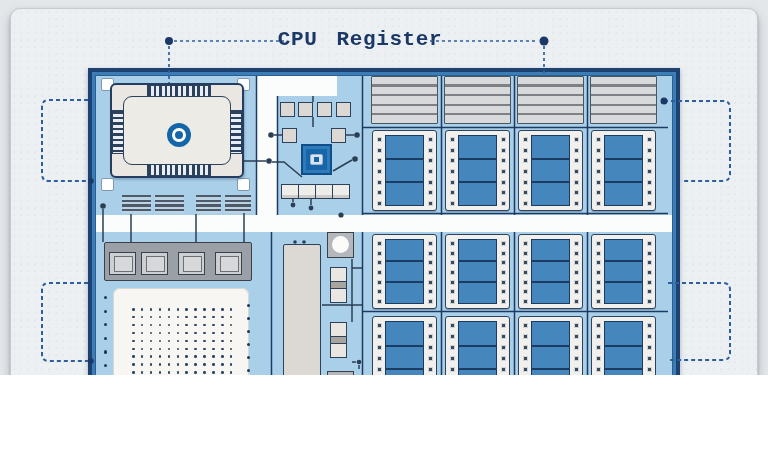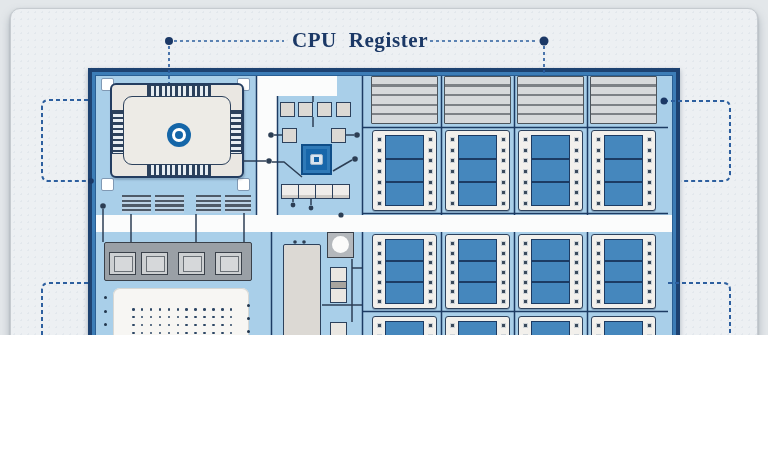--- a/index.html
+++ b/index.html
@@ -3,21 +3,21 @@
 <meta charset="utf-8">
 <style>
   :root{
     --page-bg:#e3e7ea; --card-bg:#edf0f3; --card-border:#c6cbd0; --title-navy:#1b3866;
     --board-border:#1d4271; --board-band:#3c7db7; --board-fill:#a9cfe9; --channel-white:#fbfcfc;
     --line-navy:#2c415c; --callout-blue:#2d5f9f; --component-gray:#dcd9d4; --chip-body-gray:#eae7e2;
     --memory-frame:#f2f0ec; --memory-window-blue:#4587bd; --controller-blue:#1766aa;
     --cpu-center-blue:#1566a8; --dimm-gray:#d7d9db; --io-bar-gray:#9aa0a6;
   }
   html,body{margin:0;padding:0;}
-  .stage{position:relative;width:768px;height:335px;background:var(--page-bg);font-family:Liberation Serif, serif;overflow:hidden;}
+  .stage{position:relative;width:768px;height:375px;background:var(--page-bg);font-family:Liberation Mono, monospace;overflow:hidden;}
   .card{position:absolute;left:10px;top:8px;width:746px;height:433px;background:var(--card-bg);border:1px solid var(--card-border);border-radius:10px;box-shadow:0 5px 9px rgba(104,116,128,.5),0 1px 2px rgba(104,116,128,.4);}
   .speckle{position:absolute;inset:0;border-radius:10px;background-image:radial-gradient(rgba(110,135,160,.08) 1px,transparent 1px);background-size:7px 7px;}
   .title{position:absolute;left:250px;top:28px;width:220px;text-align:center;font-size:21px;font-weight:bold;color:var(--title-navy);letter-spacing:.6px;word-spacing:6px;}
   .board{position:absolute;left:88px;top:68px;width:592px;height:340px;box-sizing:border-box;border:4px solid var(--board-border);background:var(--board-band);box-shadow:0 2px 5px rgba(40,60,90,.35);}
   .bi{position:absolute;left:4px;top:4px;width:576px;height:324px;background:var(--board-fill);box-shadow:0 0 0 1px #2a5f94;overflow:hidden;}
   .bi > *, .cpu > *, .io-bar > *, .dot-panel > *, .chip > *, .osc > *, .bluechip > *{position:absolute;box-sizing:border-box;}
   .ch{background:var(--channel-white);}
   .corner{width:13px;height:13px;background:#fff;border:1px solid #8099b4;border-radius:2px;}
   .cpu{background:var(--chip-body-gray);border:2px solid #243d60;border-radius:6px;box-shadow:1px 2px 2px rgba(30,50,80,.25);}
   .pstrip-h{height:12px;background:repeating-linear-gradient(90deg,var(--line-navy) 0 2.5px,#e8eef3 2.5px 5.5px);border:1px solid var(--line-navy);}

